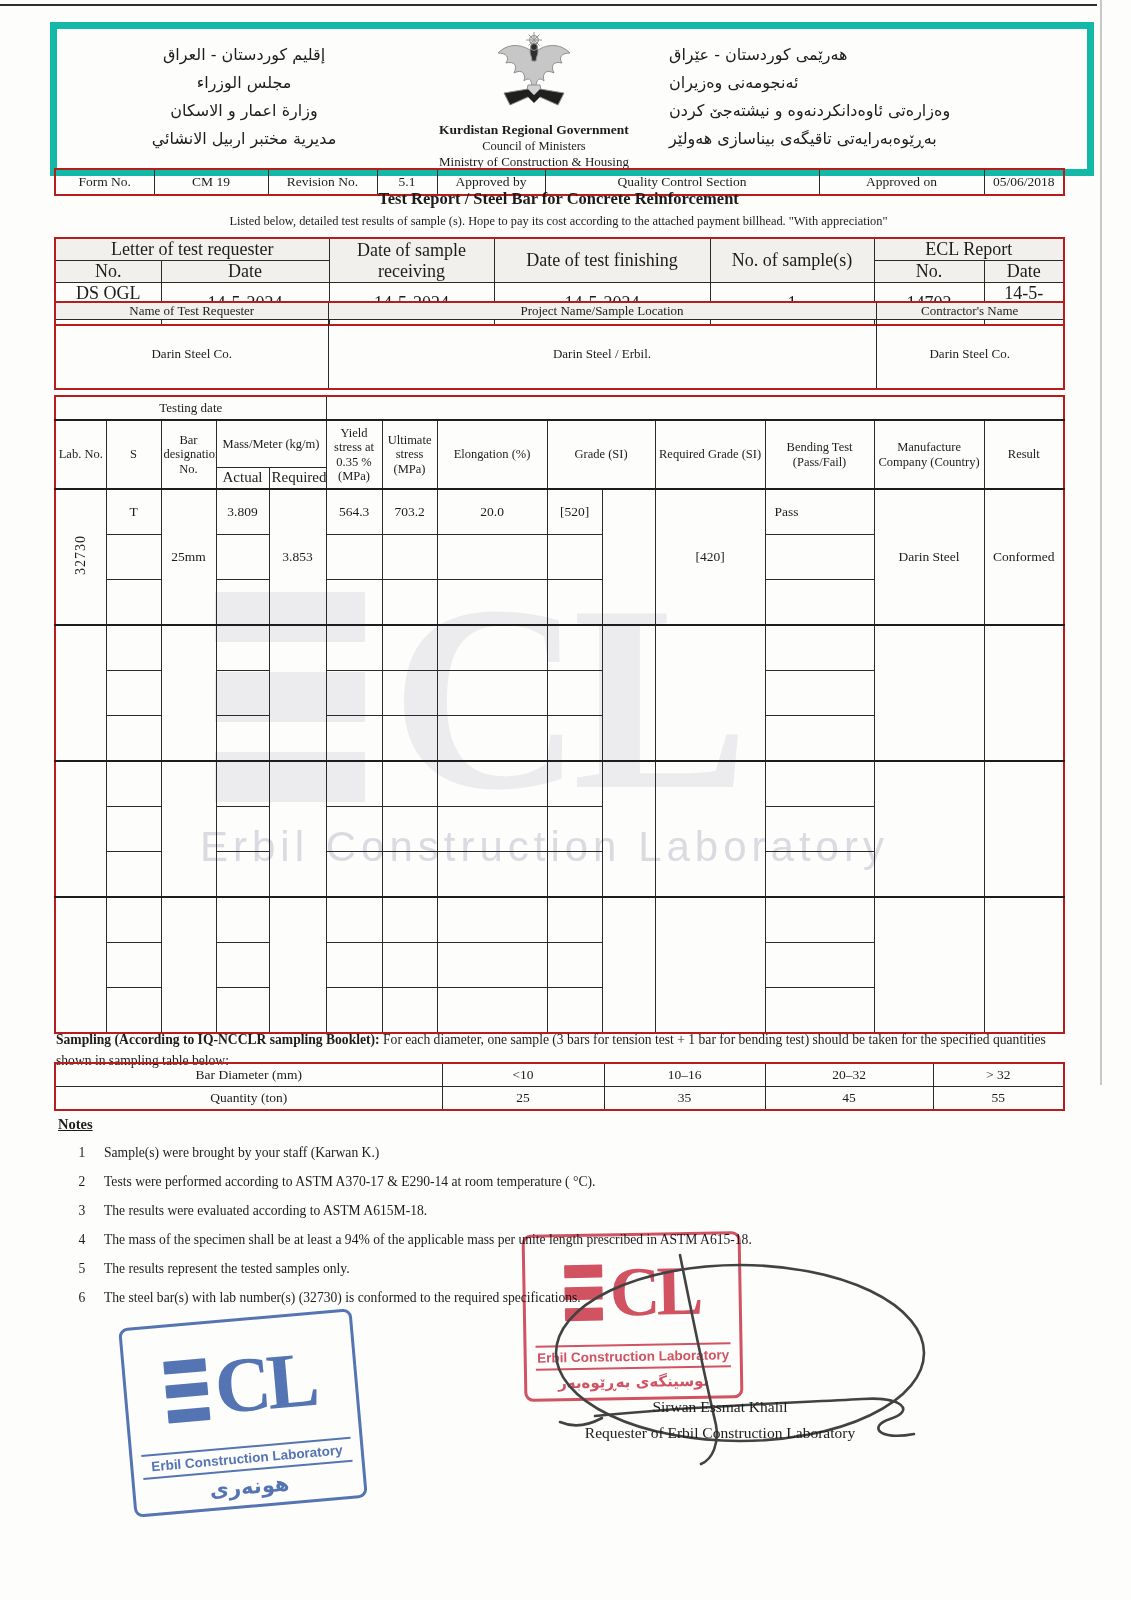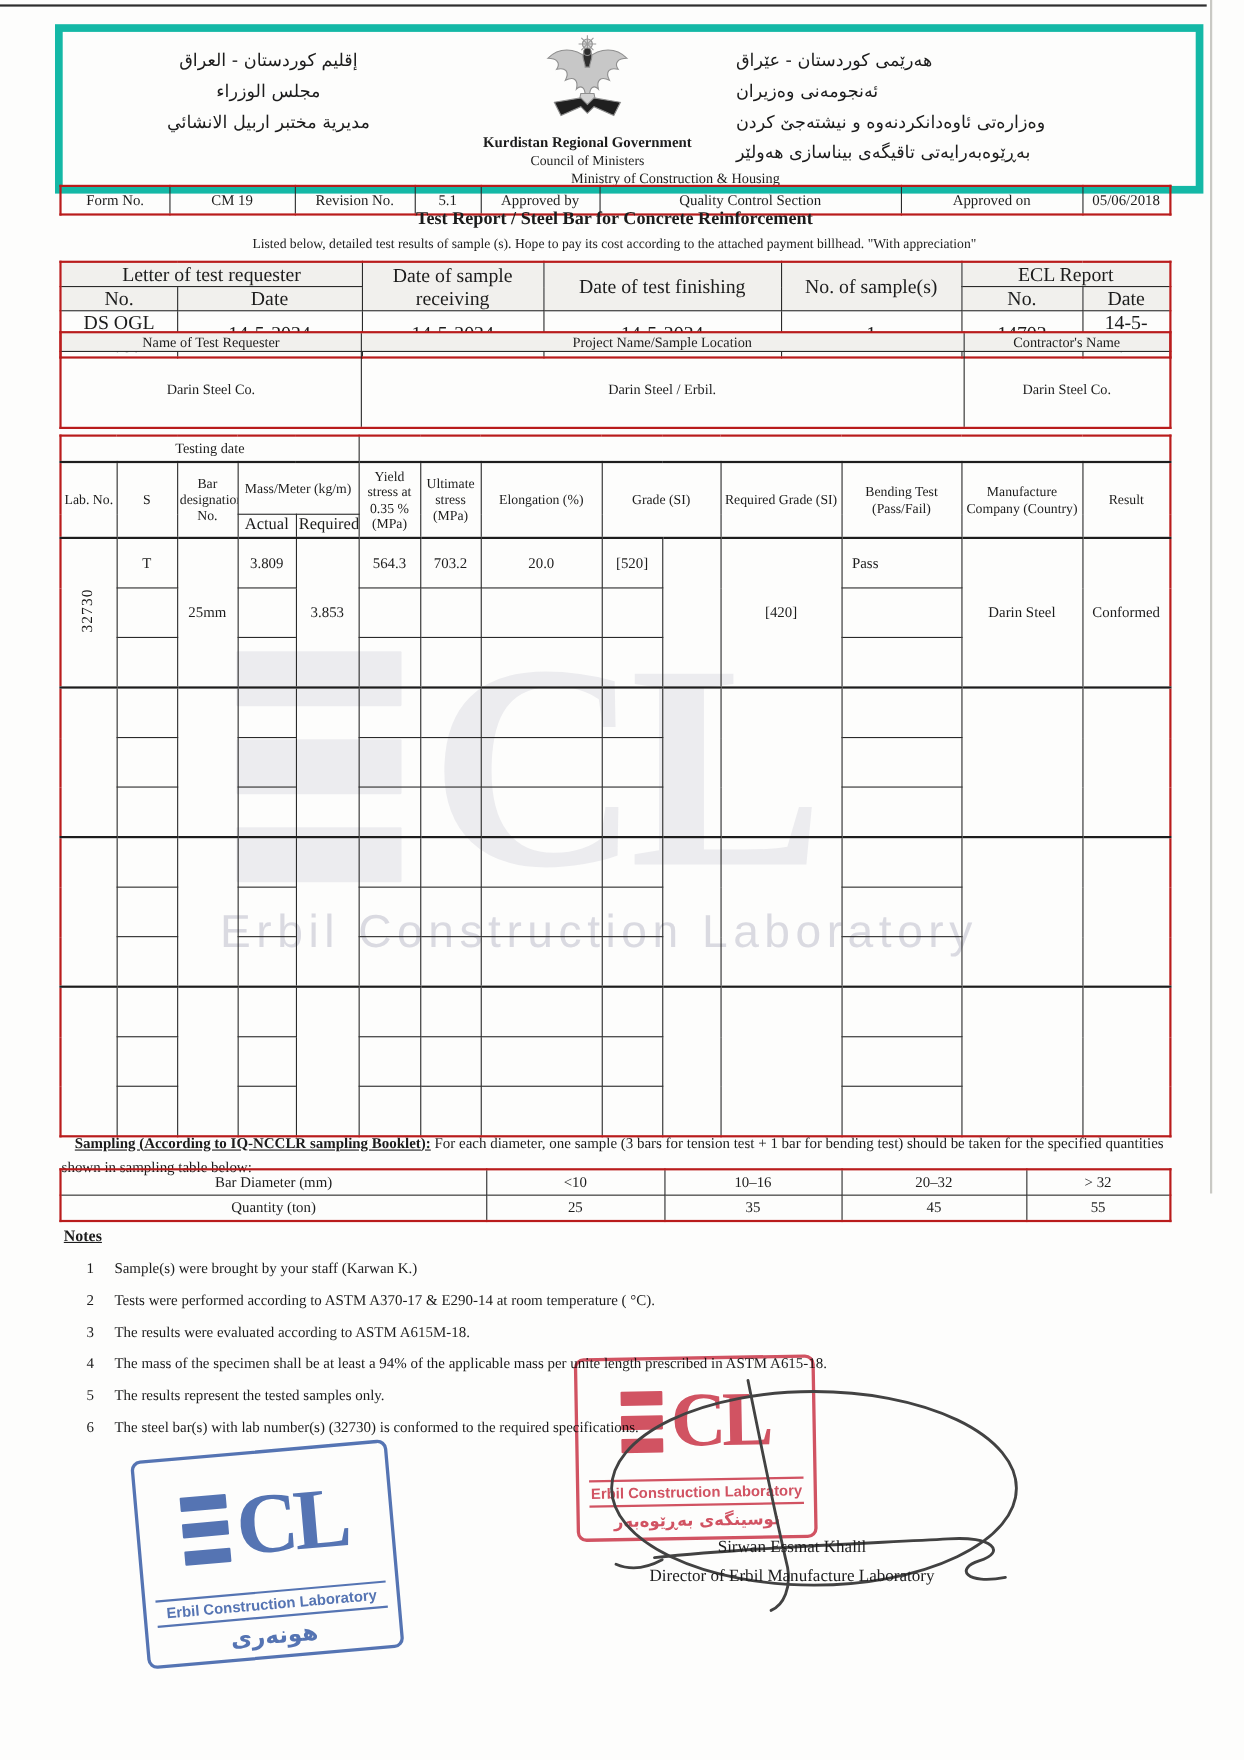--- a/index.html
+++ b/index.html
@@ -15,21 +15,21 @@
   .edgeline{left:1100px;top:0;width:2px;height:1085px;background:#c9c9c4;}
   
   .hdrbox{left:50px;top:22px;width:1030px;height:140px;border:7px solid #14b8a6;}
   .rtl{direction:rtl;unicode-bidi:isolate;font-family:"DejaVu Sans",sans-serif;}
   .arabic{left:22px;top:12px;width:330px;font-size:16px;line-height:1.75;text-align:center;}
   .kurdish{left:612px;top:12px;width:388px;font-size:16px;line-height:1.75;text-align:left;}
   .emblem{left:427px;top:2px;width:100px;height:90px;}
   .govblock{left:302px;top:92px;width:350px;text-align:center;line-height:1.28;}
   .gov1{font-weight:bold;font-size:13.5px;}
   .gov2{font-size:12.5px;}
-  .gov3{font-size:13px;text-align:right;}
+  .gov3{font-size:13px;}
   
   table{border-collapse:collapse;table-layout:fixed;background:transparent;}
   td,th{border:1px solid #2a2a2a;text-align:center;vertical-align:middle;
         padding:0 2px;font-weight:normal;overflow:hidden;}
   .tb{border:2px solid #b91c1c;}
   .shade{background:#f1f0ed;}
   
   .formtbl{left:54px;top:168px;width:1009px;font-size:13.5px;}
   .formtbl td{height:24px;}
   
@@ -56,21 +56,21 @@
   
   .wm{pointer-events:none;color:#c6c6d2;}
   .wm-logo{left:215px;top:592px;opacity:.30;display:flex;align-items:flex-start;gap:26px;}
   .wm-logo .ecl-e{width:150px;height:210px;display:flex;flex-direction:column;justify-content:space-between;}
   .wm-logo .ecl-e i{display:block;height:50px;background:currentColor;}
   .wm-logo .ecl-cl{font:bold 265px/0.8 "Liberation Serif",serif;letter-spacing:-10px;}
   .wm-text{left:200px;top:824px;width:740px;opacity:.62;
            font:400 42px/1.1 "Liberation Sans",sans-serif;letter-spacing:5px;white-space:nowrap;}
   
   .samp-p{left:56px;top:1015px;width:1009px;font-size:13.6px;line-height:1.55;}
-  .bu{font-weight:bold;text-decoration:underline;margin-left:12px;}
+  .bu{font-weight:bold;}
   .samptbl{left:54px;top:1062px;width:1009px;font-size:13.5px;}
   .samptbl td{height:22px;}
   
   .notes-h{left:58px;top:1116px;font-weight:bold;font-size:14.5px;text-decoration:underline;}
   .notes{left:68px;top:1138px;width:1000px;font-size:13.6px;}
   .note-row{display:flex;height:29px;align-items:center;}
   .note-num{width:28px;text-align:center;flex:0 0 28px;}
   .note-text{margin-left:8px;}
   
   .stamp{display:flex;flex-direction:column;mix-blend-mode:multiply;}
@@ -97,20 +97,21 @@
 </head>
 <body>
 
 <div class="abs topline"></div>
 <div class="abs edgeline"></div>
 
 <div class="abs hdrbox">
   <div class="abs arabic rtl">
     <div>إقليم كوردستان - العراق</div>
     <div>مجلس الوزراء</div>
+    <div>وزارة اعمار و الاسكان</div>
     <div>مديرية مختبر اربيل الانشائي</div>
   </div>
 
   <svg class="abs emblem" viewBox="0 0 100 90">
     <g stroke="#8f8f8f" stroke-width="1">
       <circle cx="50" cy="9" r="4.5" fill="#d9d9d9"></circle>
       <g stroke="#9a9a9a">
         <line x1="50" y1="1" x2="50" y2="17"></line>
           <line x1="42" y1="9" x2="58" y2="9"></line>
         <line x1="44.5" y1="3.5" x2="55.5" y2="14.5"></line>
@@ -503,13 +504,13 @@
 
 <svg class="abs sig-svg" viewBox="0 0 410 215">
   <g fill="none" stroke="#424242" stroke-width="2.6" stroke-linecap="round">
     <ellipse cx="200" cy="100" rx="184" ry="88"></ellipse>
     <path d="M 140 2 C 150 52, 162 112, 176 172 C 179 190, 173 206, 161 211"></path>
     <path d="M 55 163 C 150 153, 252 150, 322 146 C 362 143, 376 158, 350 166 C 328 173, 338 188, 374 181"></path>
     <path d="M 20 169 C 34 175, 49 172, 62 165"></path>
   </g>
 </svg>
 <div class="abs sig-name">Sirwan Essmat Khalil</div>
-<div class="abs sig-title">Director of Erbil Manufacture Laboratory</div>
+<div class="abs sig-title">Requester of Erbil Construction Laboratory</div>
 
 </body></html>

